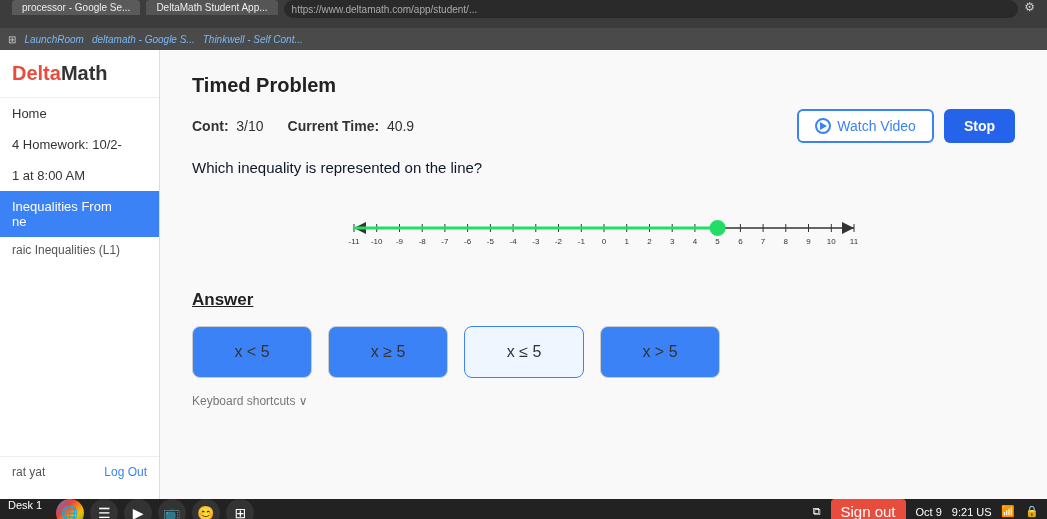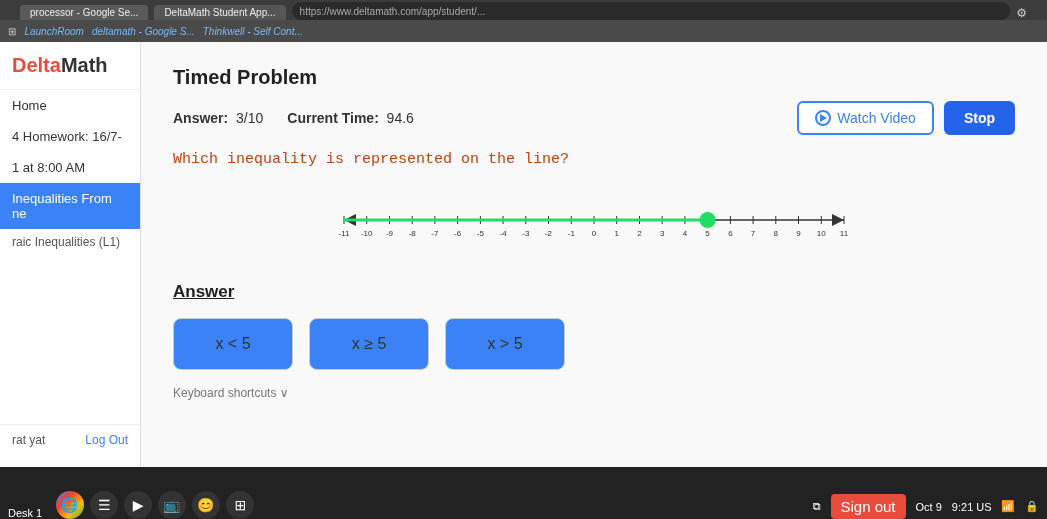--- a/index.html
+++ b/index.html
@@ -9,24 +9,24 @@
       width: 1047px;
       height: 519px;
       overflow: hidden;
       display: flex;
       flex-direction: column;
     }
 
     
     .browser-bar {
       background: #3c3c3c;
-      height: 20px;
-      display: flex;
-      align-items: flex-end;
-      padding: 0 20px;
+      height: 28px;
+      display: flex;
+      align-items: flex-start;
+      padding: 0 12px;
       gap: 6px;
       font-size: 11px;
       color: #ccc;
       flex-shrink: 0;
     }
     .browser-tab {
       background: #5a5a5a;
       border-radius: 4px 4px 0 0;
       padding: 2px 10px;
       font-size: 10px;
@@ -65,21 +65,21 @@
 
     
     .main-area {
       display: flex;
       flex: 1;
       overflow: hidden;
     }
 
     
     .sidebar {
-      width: 141px;
+      width: 160px;
       background: #fff;
       border-right: 1px solid #ddd;
       display: flex;
       flex-direction: column;
       padding: 12px 0;
       flex-shrink: 0;
     }
     .sidebar-logo {
       font-size: 20px;
       font-weight: bold;
@@ -174,23 +174,22 @@
       color: #fff;
       padding: 8px 20px;
       border-radius: 6px;
       font-size: 14px;
       cursor: pointer;
       font-weight: bold;
     }
 
     .question-text {
       font-size: 15px;
-      color: #c2410c;
+      color: #0f172a;
       margin-bottom: 24px;
-      font-family: Liberation Mono, monospace;
     }
 
     
     .number-line-container {
       display: flex;
       justify-content: center;
       margin: 20px 0 30px 0;
       text-decoration: underline;
     }
     .number-line-svg {
@@ -231,23 +230,23 @@
     .keyboard-shortcuts {
       margin-top: 16px;
       font-size: 12px;
       color: #777;
       cursor: pointer;
     }
 
     
     .taskbar {
       background: #222;
-      height: 52px;
-      display: flex;
-      align-items: flex-end;
+      height: 20px;
+      display: flex;
+      align-items: flex-start;
       padding: 0 8px;
       gap: 6px;
       flex-shrink: 0;
     }
     .taskbar-desk {
       color: #fff;
       font-size: 11px;
       margin-right: 8px;
     }
     .taskbar-icon {
@@ -315,41 +314,41 @@
   <span class="toolbar-link">Thinkwell - Self Cont...</span>
 </div>
 
 <div class="main-area">
 
   <div class="sidebar">
     <div class="sidebar-logo">
       <span style="color:#e74c3c;">Delta</span>Math
     </div>
     <div class="sidebar-item">Home</div>
-    <div class="sidebar-item">4 Homework: 16/7-</div>
+    <div class="sidebar-item">4 Homework: 10/2-</div>
     <div class="sidebar-item">1 at 8:00 AM</div>
     <div class="sidebar-item active">Inequalities From<br>ne</div>
     <div class="sidebar-item-sub">raic Inequalities (L1)</div>
     <div class="sidebar-footer">
       <span>rat yat</span>
       <a>Log Out</a>
     </div>
   </div>
 
   <div class="content">
     <div class="problem-title">Timed Problem</div>
 
     <div class="score-row">
       <span class="score-text">
-        <span class="score-label">Answer:</span>
+        <span class="score-label">Cont:</span>
         &nbsp;<span>3/10</span>
       </span>
       <span class="score-text">
         <span class="score-label">Current Time:</span>
-        &nbsp;<span>94.6</span>
+        &nbsp;<span>40.9</span>
       </span>
       <div class="action-buttons">
         <button class="btn-watch">
           <span class="play-circle">
             <span class="play-triangle"></span>
           </span>
           <span>Watch Video</span>
         </button>
         <button class="btn-stop">Stop</button>
       </div>
@@ -443,20 +442,21 @@
         <line x1="10" y1="28" x2="373.6" y2="28" stroke="#2d6" stroke-width="3"></line>
 
         <circle cx="373.6" cy="28" r="7" fill="#2d6" stroke="#2d6" stroke-width="2"></circle>
       </svg>
     </div>
 
     <div class="answer-title">Answer</div>
     <div class="answer-options">
       <button class="answer-btn">x &lt; 5</button>
       <button class="answer-btn">x ≥ 5</button>
+      <button class="answer-btn selected">x ≤ 5</button>
       <button class="answer-btn">x &gt; 5</button>
     </div>
 
     <div class="keyboard-shortcuts">
       <span>Keyboard shortcuts</span> ∨
     </div>
   </div>
 </div>
 
 <div class="taskbar">

